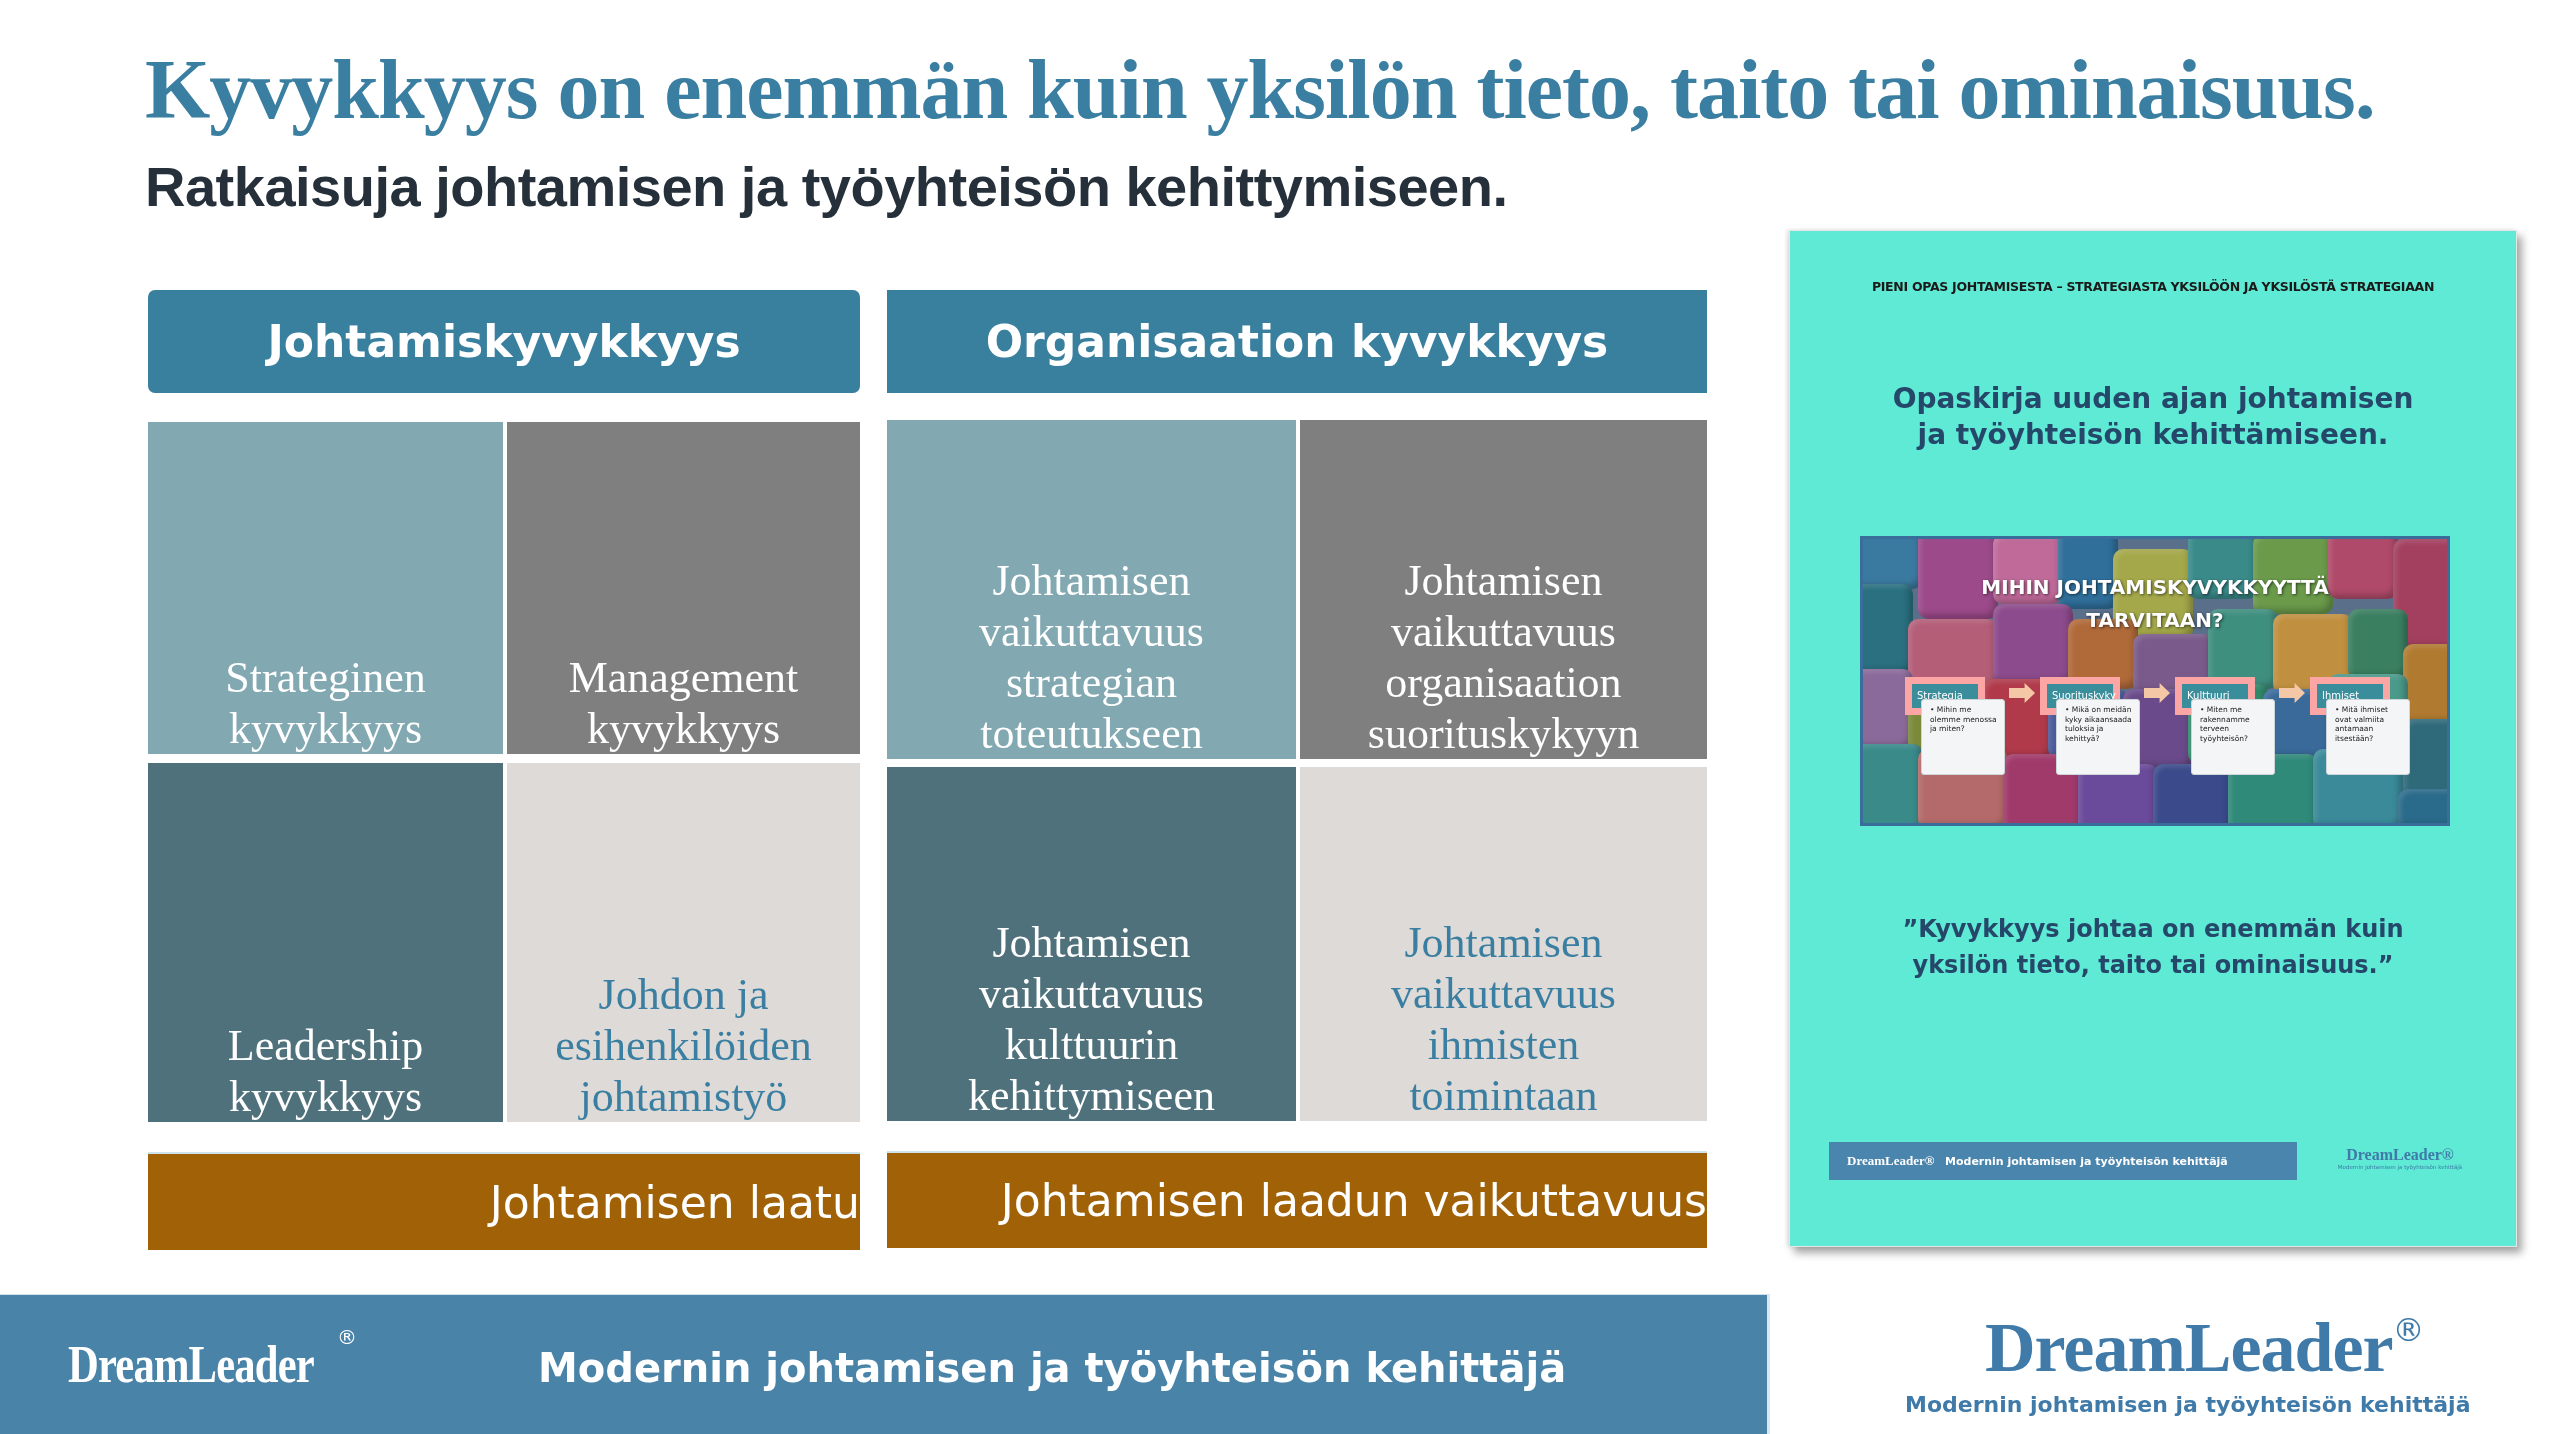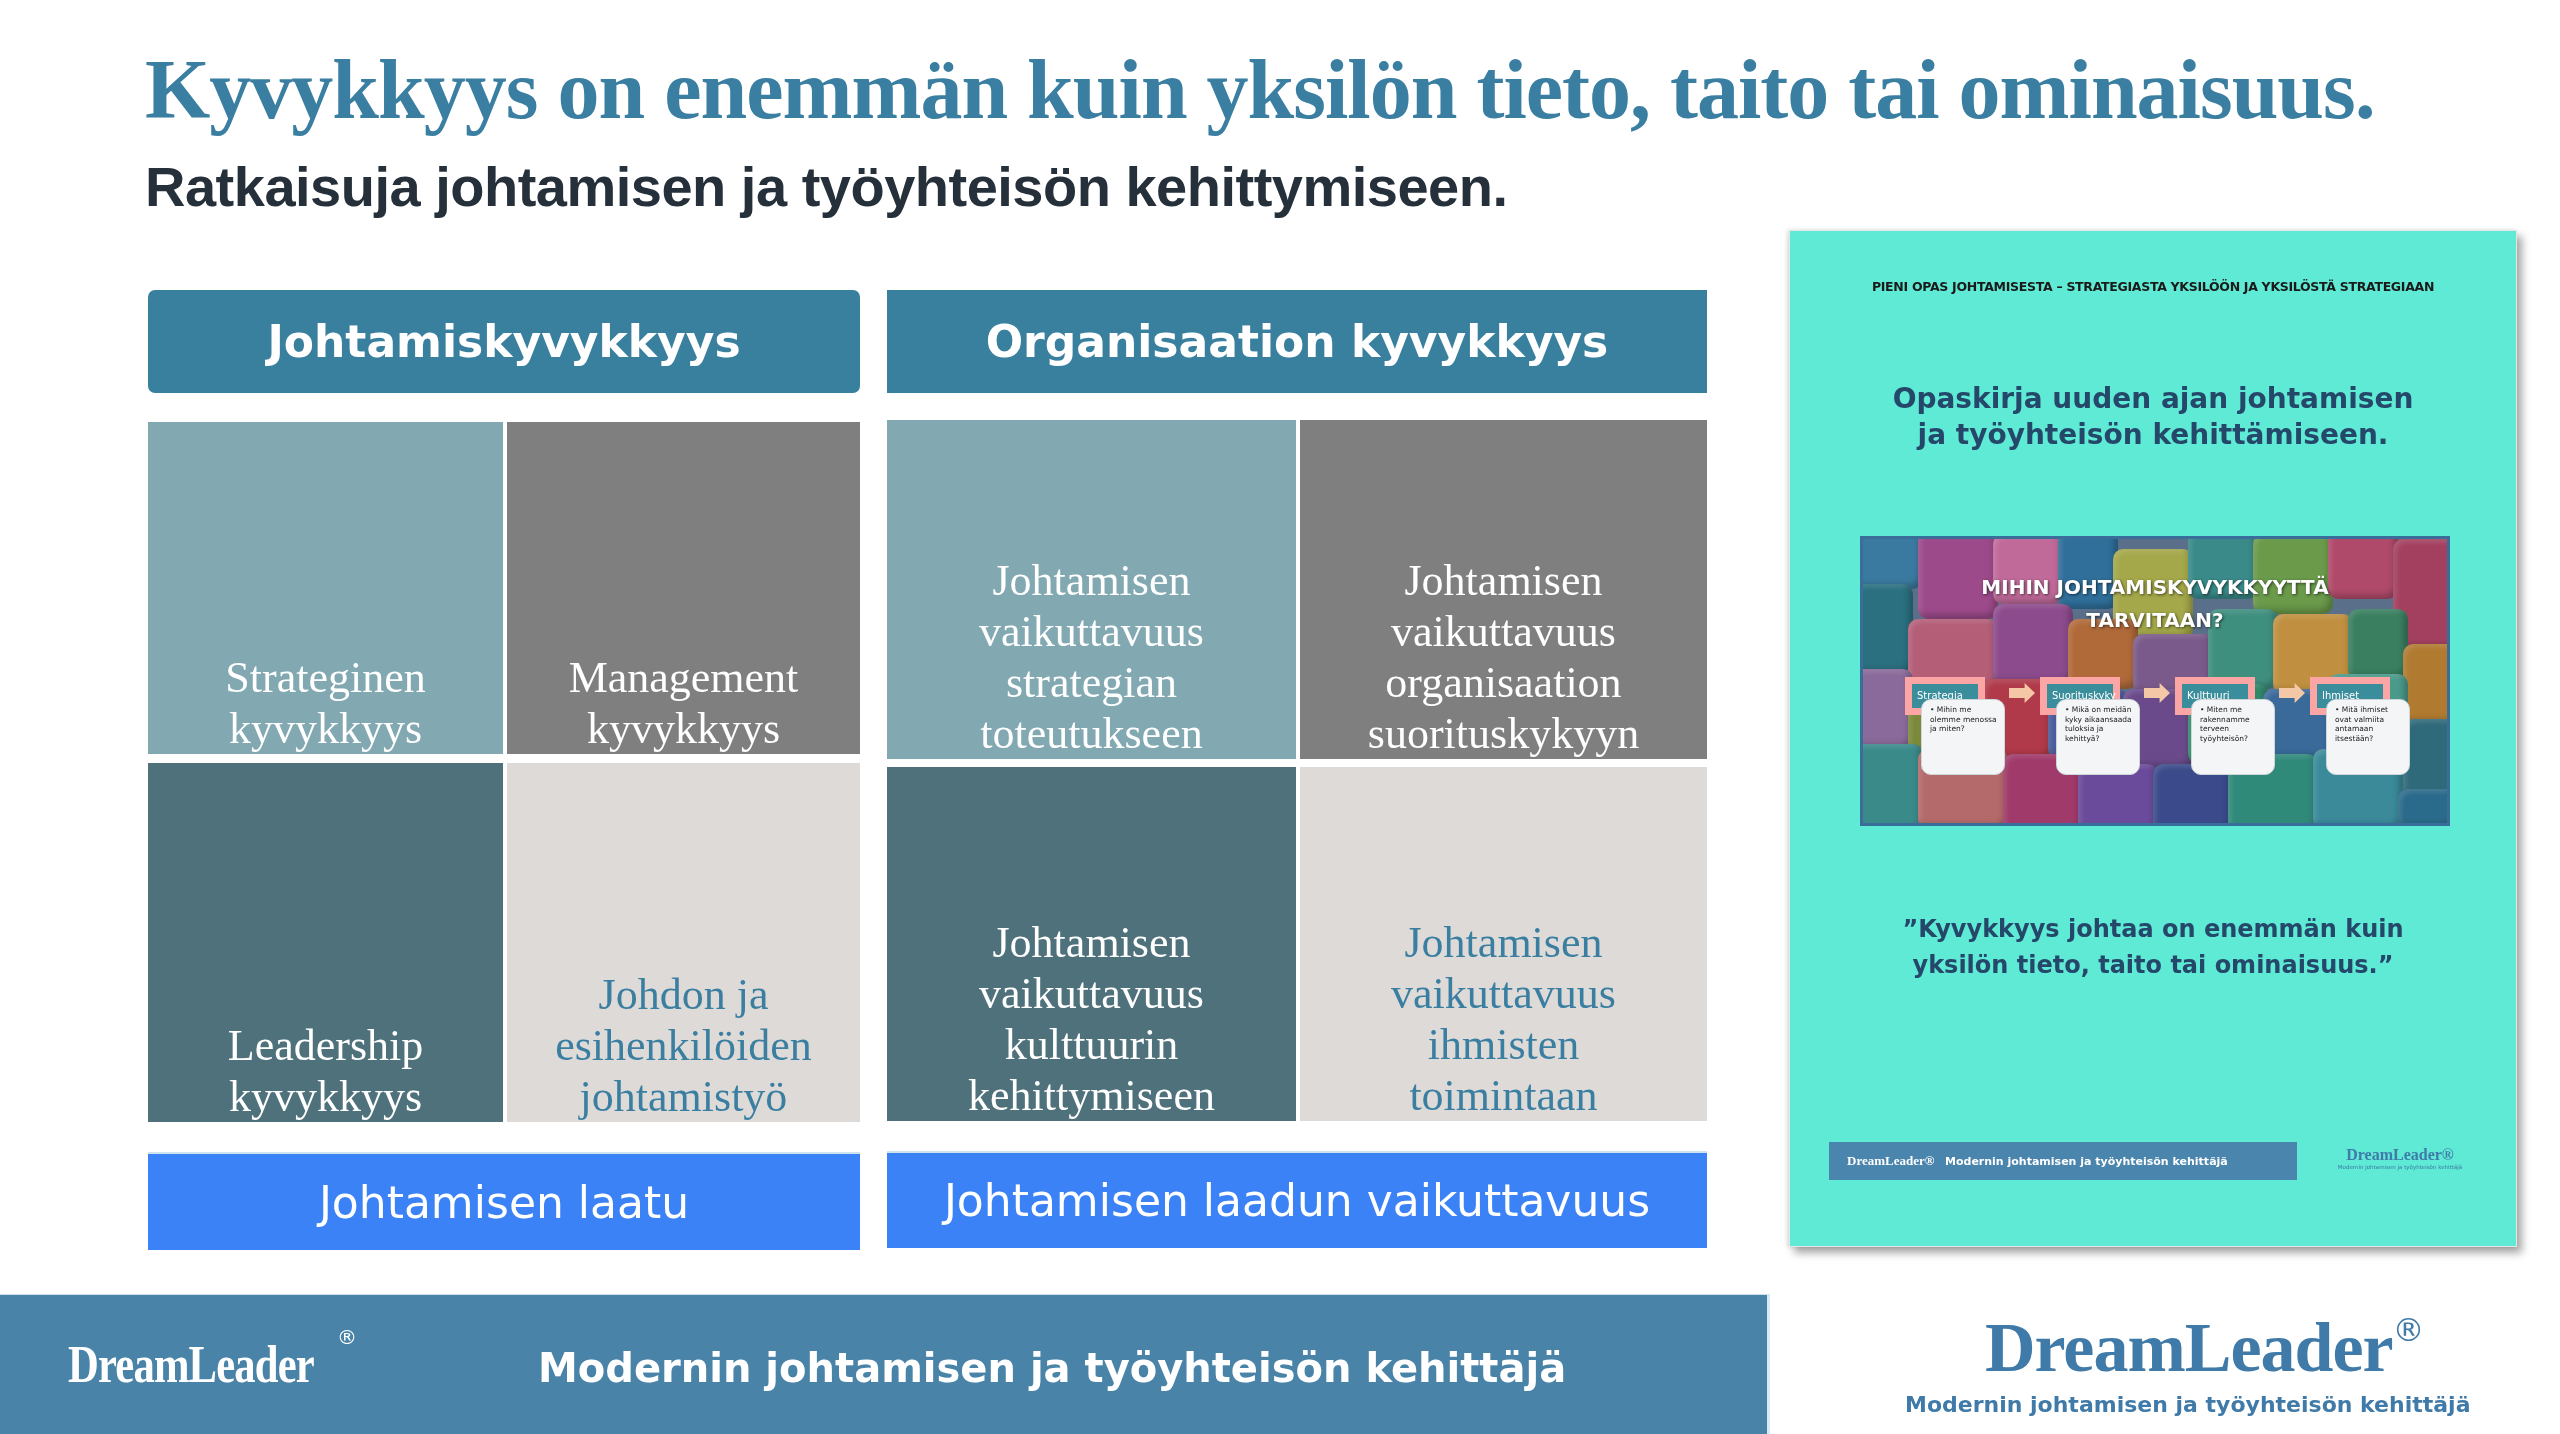--- a/index.html
+++ b/index.html
@@ -44,23 +44,23 @@
     font-size: 44px;
     line-height: 51px;
     padding: 0 10px;
   }
   .c-light { background: #82a8b2; color: #ffffff; }
   .c-grey  { background: #7f7f7f; color: #ffffff; }
   .c-dark  { background: #4f717b; color: #ffffff; }
   .c-beige { background: #dedad7; color: #3a7fa1; }
 
   .foot-box {
-    background: #3b82f6;
-    color: #ffffff;
-    display: flex; align-items: center; justify-content: center;
+    background: #a16207;
+    color: #ffffff;
+    display: flex; align-items: center; justify-content: flex-end;
     font-family: "DejaVu Sans", sans-serif;
     font-size: 44px;
     border-top: 2px solid #cfe3ee;
   }
 
   
   .doc {
     left: 1789px; top: 230px; width: 728px; height: 1017px;
     background: #5eead4;
     border: 1px solid #e6e6e6;
@@ -103,21 +103,21 @@
   }
   .flow-step { position: absolute; top: 138px; width: 100px; }
   .flow-head {
     position: absolute; left: 0; top: 0; width: 80px; height: 38px;
     background: #3a8e9c; border: 7px solid #fca5a5;
     color: #fff; font-family: "DejaVu Sans", sans-serif; font-size: 10px;
     padding: 6px 5px;
   }
   .flow-body {
     position: absolute; left: 16px; top: 22px; width: 84px; height: 76px;
-    background: #f3f5f6; border: 1px solid #cfd6da; border-radius: 10px;
+    background: #f3f5f6; border: 1px solid #cfd6da; border-radius: 3px;
     color: #222; font-family: "DejaVu Sans", sans-serif; font-size: 7.5px; line-height: 9.5px;
     padding: 5px 5px 0 8px;
   }
   .flow-arrow {
     position: absolute; top: 144px; width: 26px; height: 20px;
     background: #f4c8a7;
     clip-path: polygon(0 25%, 60% 25%, 60% 0, 100% 50%, 60% 100%, 60% 75%, 0 75%);
   }
   .doc-quote {
     left: 0; top: 680px; width: 100%;

